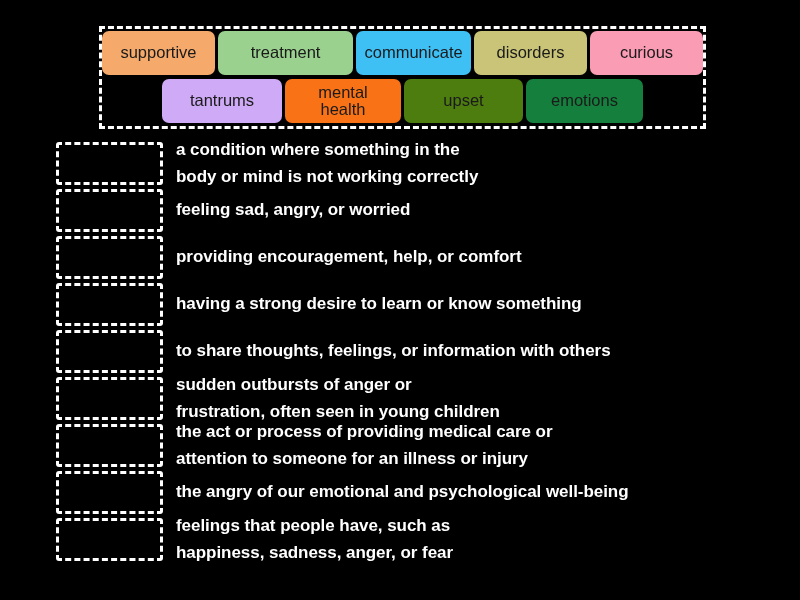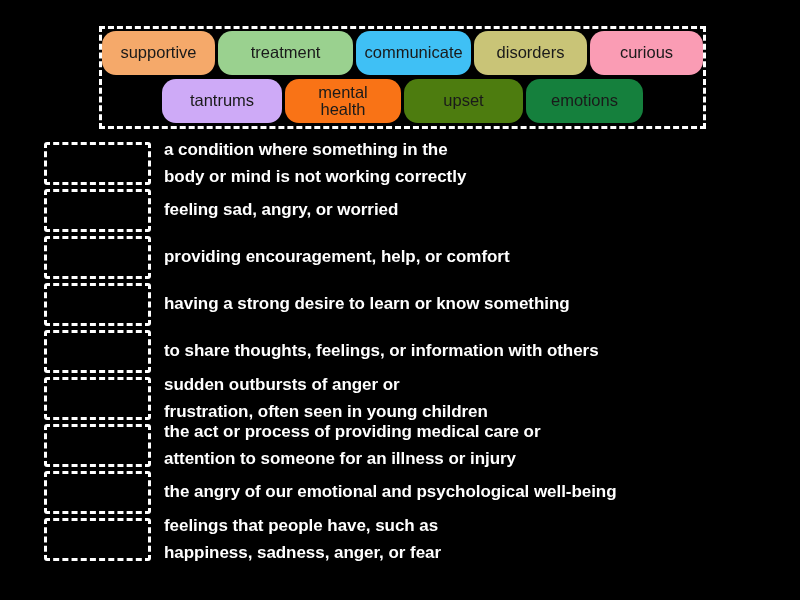--- a/index.html
+++ b/index.html
@@ -34,21 +34,21 @@
     height: 44px;
     display: flex;
     align-items: flex-start;
   }
   .bank-row.row-1 { top: 2px; }
   .bank-row.row-2 { top: 50px; justify-content: center; }
 
   .word-tile {
     height: 44px;
     margin-right: 3px;
-    border-radius: 14px;
+    border-radius: 7px;
     display: flex;
     align-items: center;
     justify-content: center;
     text-align: center;
     color: #1a1a1a;
     font-size: 16.5px;
     line-height: 1.05;
     font-weight: 400;
     cursor: grab;
     user-select: none;
@@ -66,21 +66,21 @@
   .w-tantrums     { width: 120px; }
   .w-mentalhealth { width: 116px; }
   .w-upset        { width: 119px; }
   .w-emotions     { width: 117px; }
 
   .tile-text { display: block; }
 
   
   #definition-list {
     position: absolute;
-    left: 4px;
+    left: 16px;
     top: 140px;
     width: 744px;
   }
 
   .def-row {
     position: relative;
     height: 47px;
   }
 
   .drop-zone {

